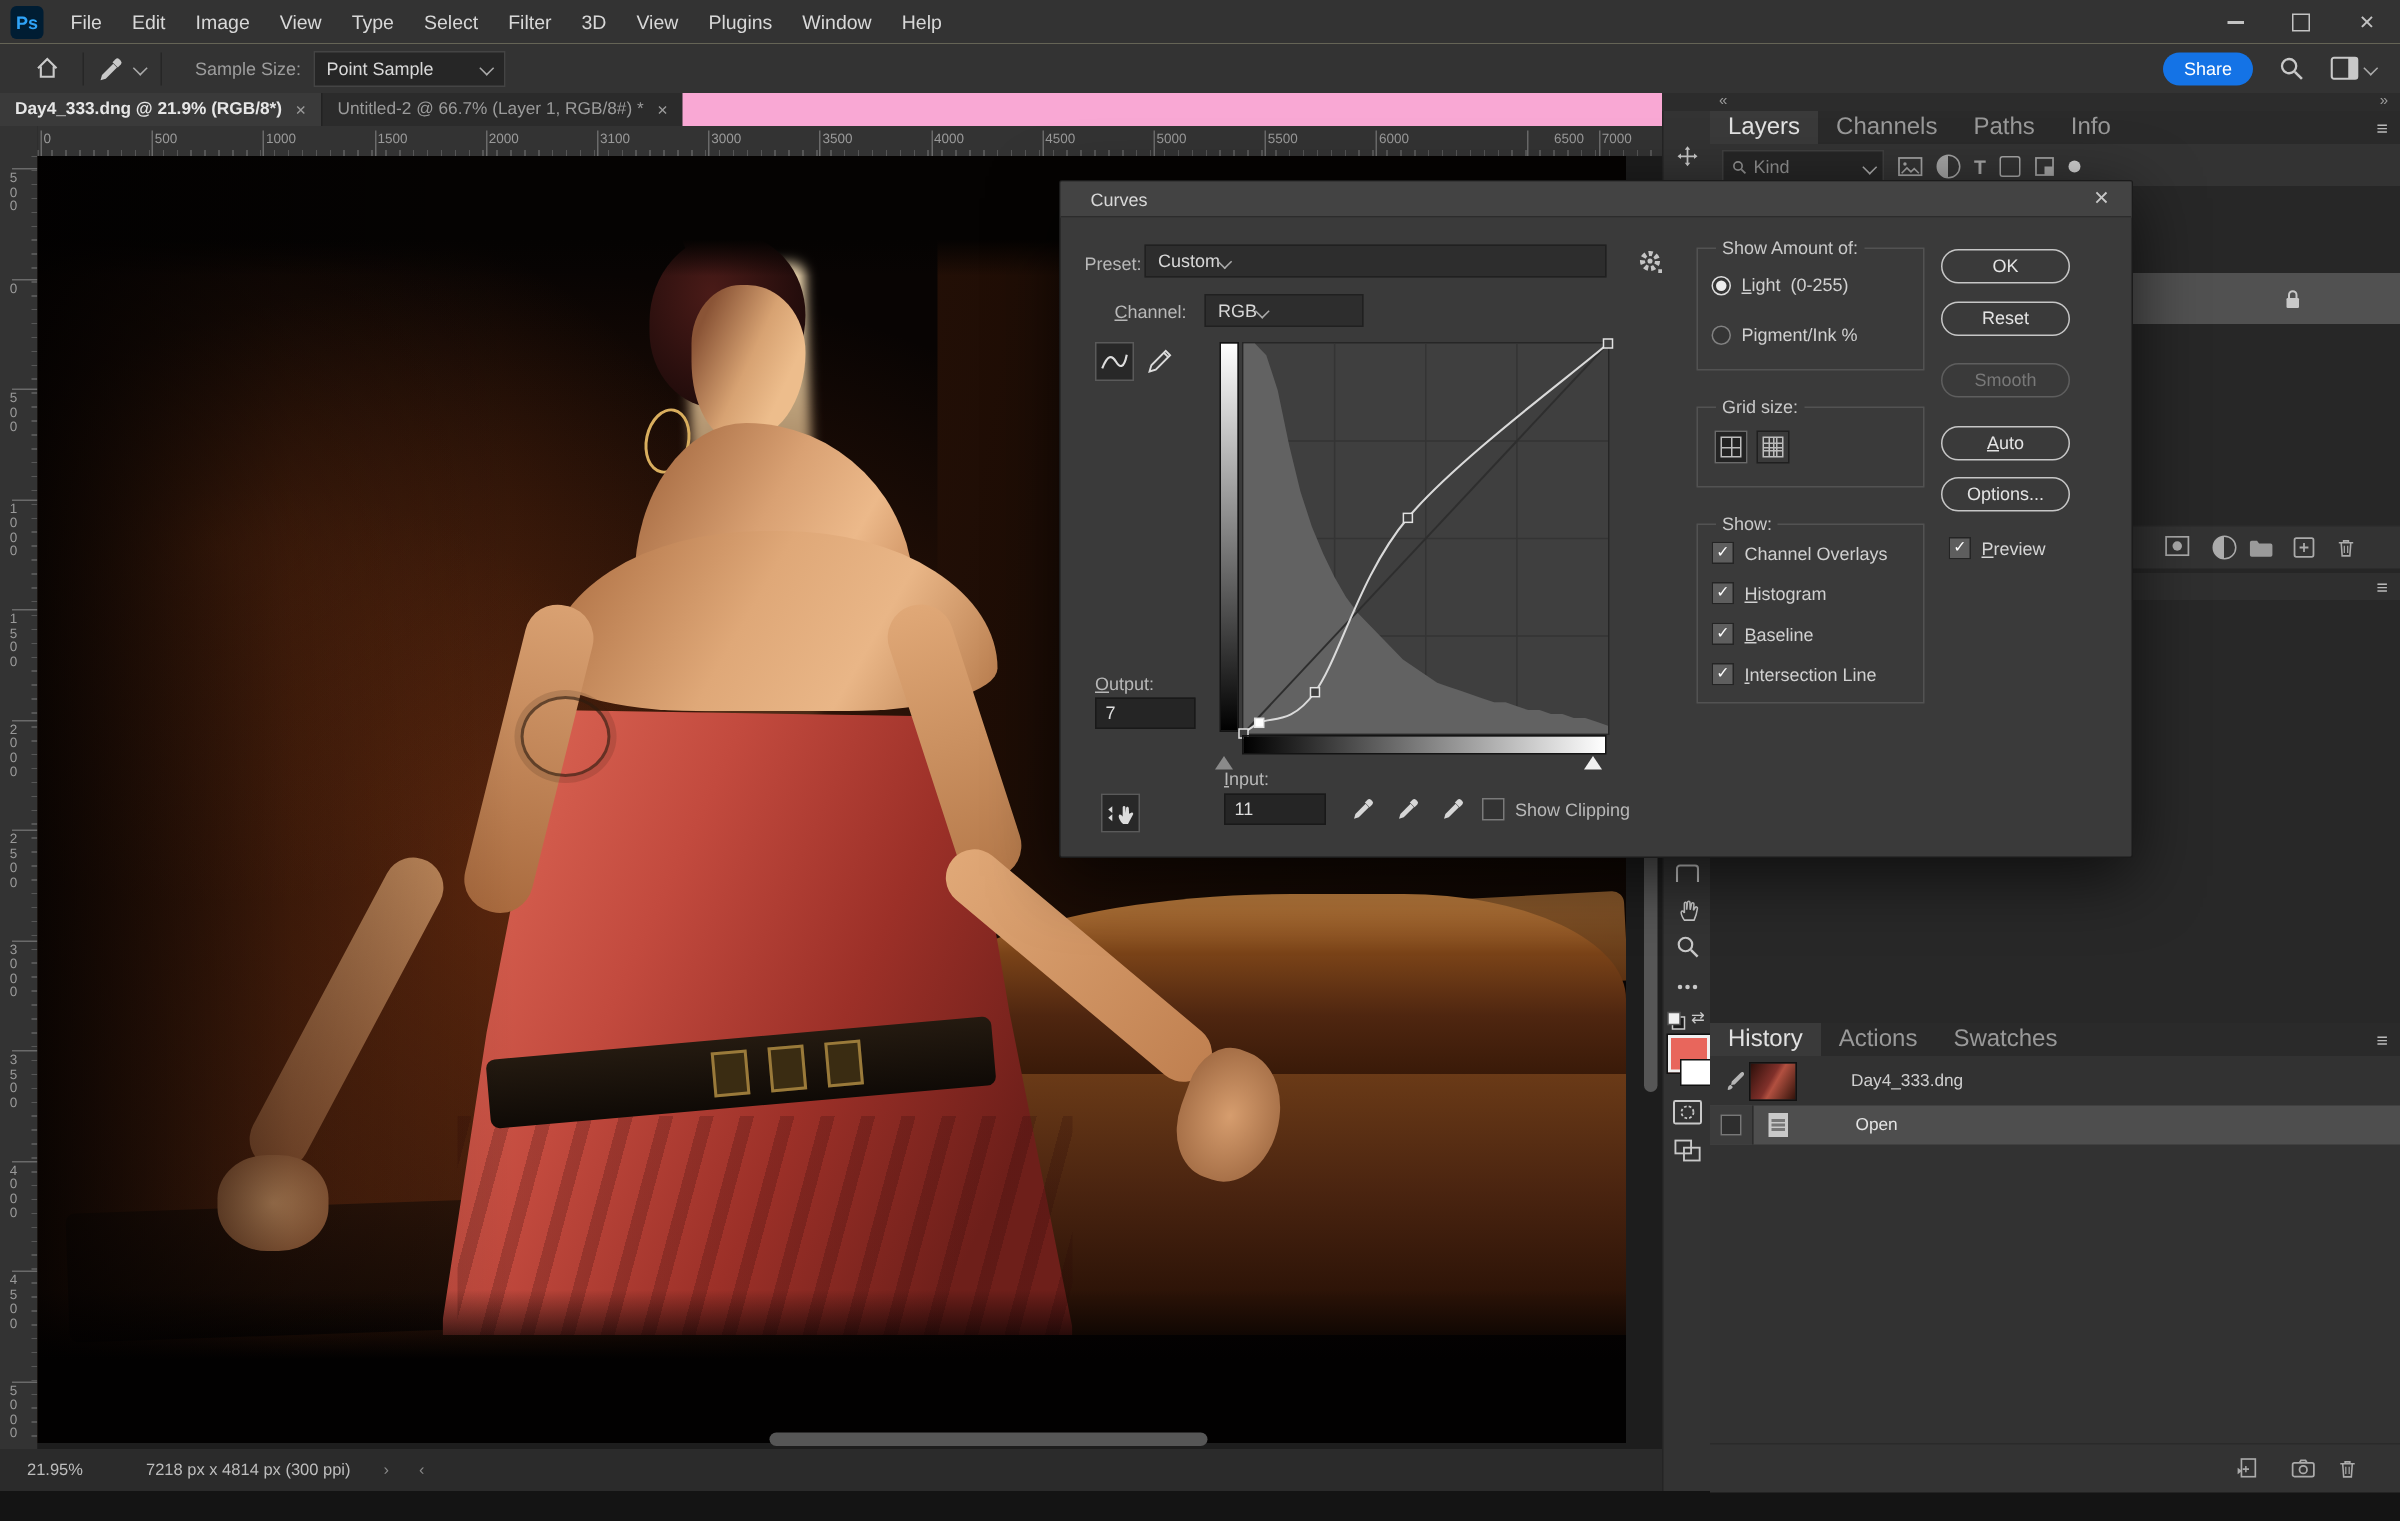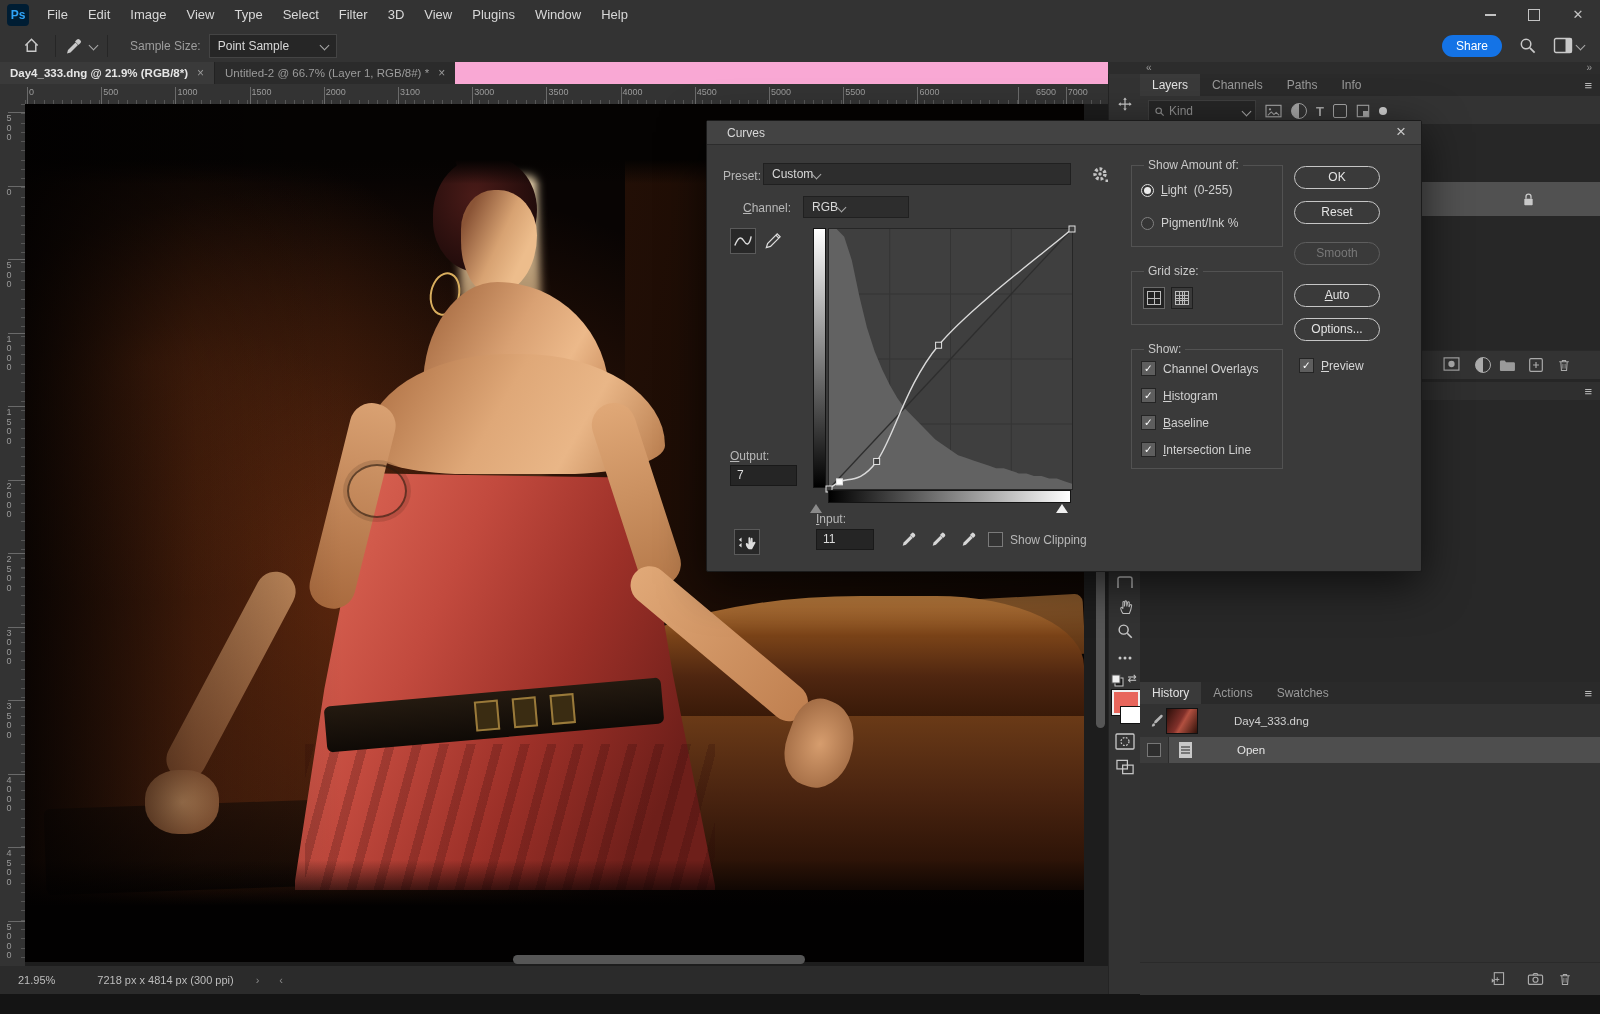--- a/index.html
+++ b/index.html
@@ -56,21 +56,21 @@
   #bottomstrip{left:0;top:994px;width:1600px;height:20px;background:#141414;}
 
   
   #toolbar{left:1108px;top:74px;width:32px;height:920px;background:#333;border-left:1px solid #242424;}
   .tool{position:absolute;left:6px;width:20px;height:20px;display:flex;align-items:center;justify-content:center;}
   #fg-swatch{position:absolute;left:3px;top:616px;width:24px;height:21px;border:2px solid #f0f0f0;outline:1px solid #111;}
   #bg-swatch{position:absolute;left:11px;top:632px;width:19px;height:16px;background:#fff;border:1px solid #111;}
 
   
   .panel-tabs{display:flex;align-items:stretch;background:#2a2a2a;height:22px;}
-  .ptab{padding:0 12px;display:flex;align-items:center;color:#999;font-size:12px;}
+  .ptab{padding:0 12px;display:flex;align-items:center;color:#999;font-size:16px;}
   .ptab.active{background:#3a3a3a;color:#e2e2e2;}
   .pmenu{margin-left:auto;margin-right:8px;color:#b9b9b9;font-size:13px;display:flex;align-items:center;}
   #panel-topstrip{left:1108px;top:62px;width:492px;height:12px;background:#2c2c2c;color:#9a9a9a;font-size:10px;}
   #layers-panel{left:1140px;top:74px;width:460px;height:304px;background:#333;}
   #layers-filter{position:absolute;left:0;top:24px;width:460px;height:26px;display:flex;align-items:center;}
   #kind-search{margin-left:8px;width:96px;height:20px;background:#262626;border:1px solid #3f3f3f;display:flex;align-items:center;padding:0 5px;color:#8f8f8f;gap:4px;}
   .filter-ic{margin-left:9px;color:#a5a5a5;display:flex;align-items:center;}
   #layers-list{position:absolute;left:0;top:50px;width:460px;height:226px;background:#272727;}
   #layer-row{position:absolute;left:0;top:58px;width:460px;height:34px;background:#515151;display:flex;align-items:center;}
   #layers-footer{position:absolute;left:0;top:276px;width:460px;height:28px;background:#333;border-top:1px solid #2a2a2a;}
@@ -593,21 +593,21 @@
           <rect class="pt" x="240" y="-3" width="6" height="6"></rect>
         </svg>
     </div>
     <div id="hgrad"></div>
     <span class="tri" style="left:103px;top:383px"></span>
     <span class="tri white" style="left:349px;top:383px"></span>
 
     <span class="dlabel mn" style="left:23px;top:328px">Output:</span>
     <div class="dlg-field" style="left:23px;top:344px;width:67px">7</div>
     <span class="dlabel mn" style="left:109px;top:391px">Input:</span>
-    <div class="dlg-field" style="left:109px;top:408px;width:58px">11</div>
+    <div class="dlg-field" style="left:109px;top:408px;width:68px">11</div>
 
     <div class="toolbtn pressed" style="left:27px;top:408px">
       <svg width="20" height="20" viewBox="0 0 22 22">
           <path d="M5 6l-3 2.5L5 11z" fill="#dcdcdc"></path>
           <path d="M5 12l-3 2.5L5 17z" fill="#dcdcdc"></path>
           <path d="M13 19c-2.5-2-4-5.5-3-6.6.7-.7 2 .1 2.6 1.4V7c0-1.5 2-1.5 2 0v4l.5-3.6c.2-1.4 2-1.2 2 .2l.2 4 1.6-.8c1.2-.6 2 .8 1 1.8L16.5 19z" fill="#dcdcdc"></path>
         </svg>
     </div>
 
     <span class="ico drp" style="position:absolute;left:186px;top:409px">

